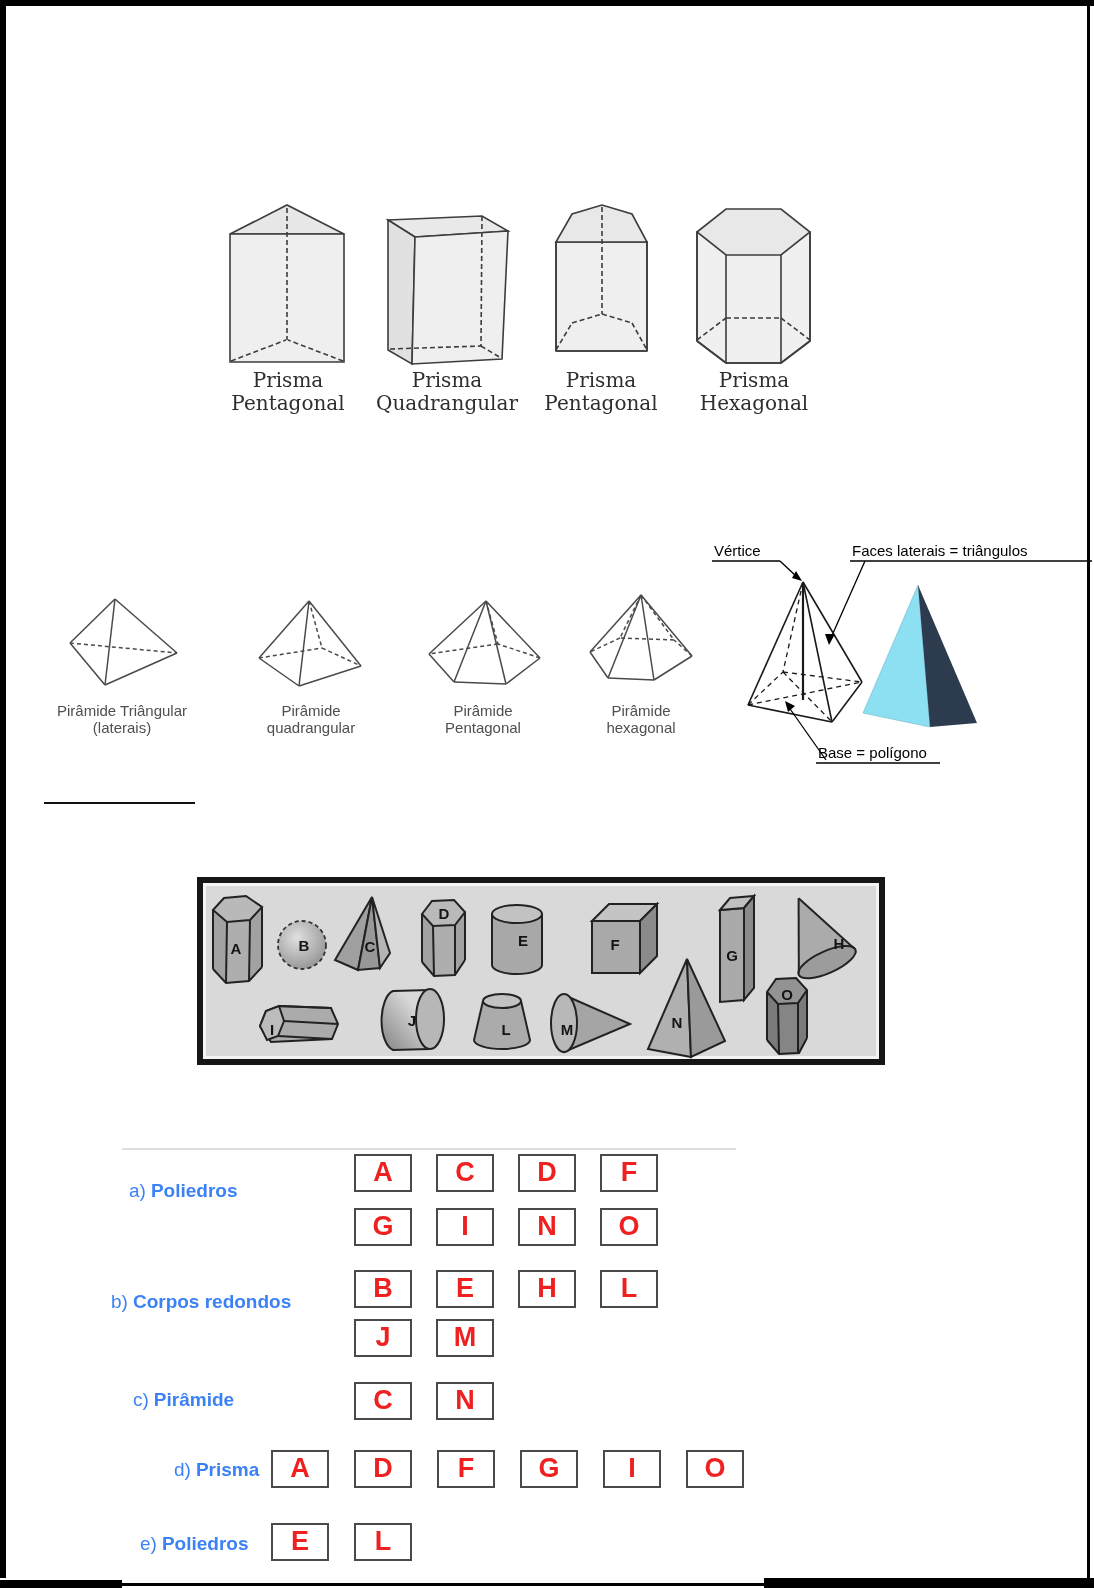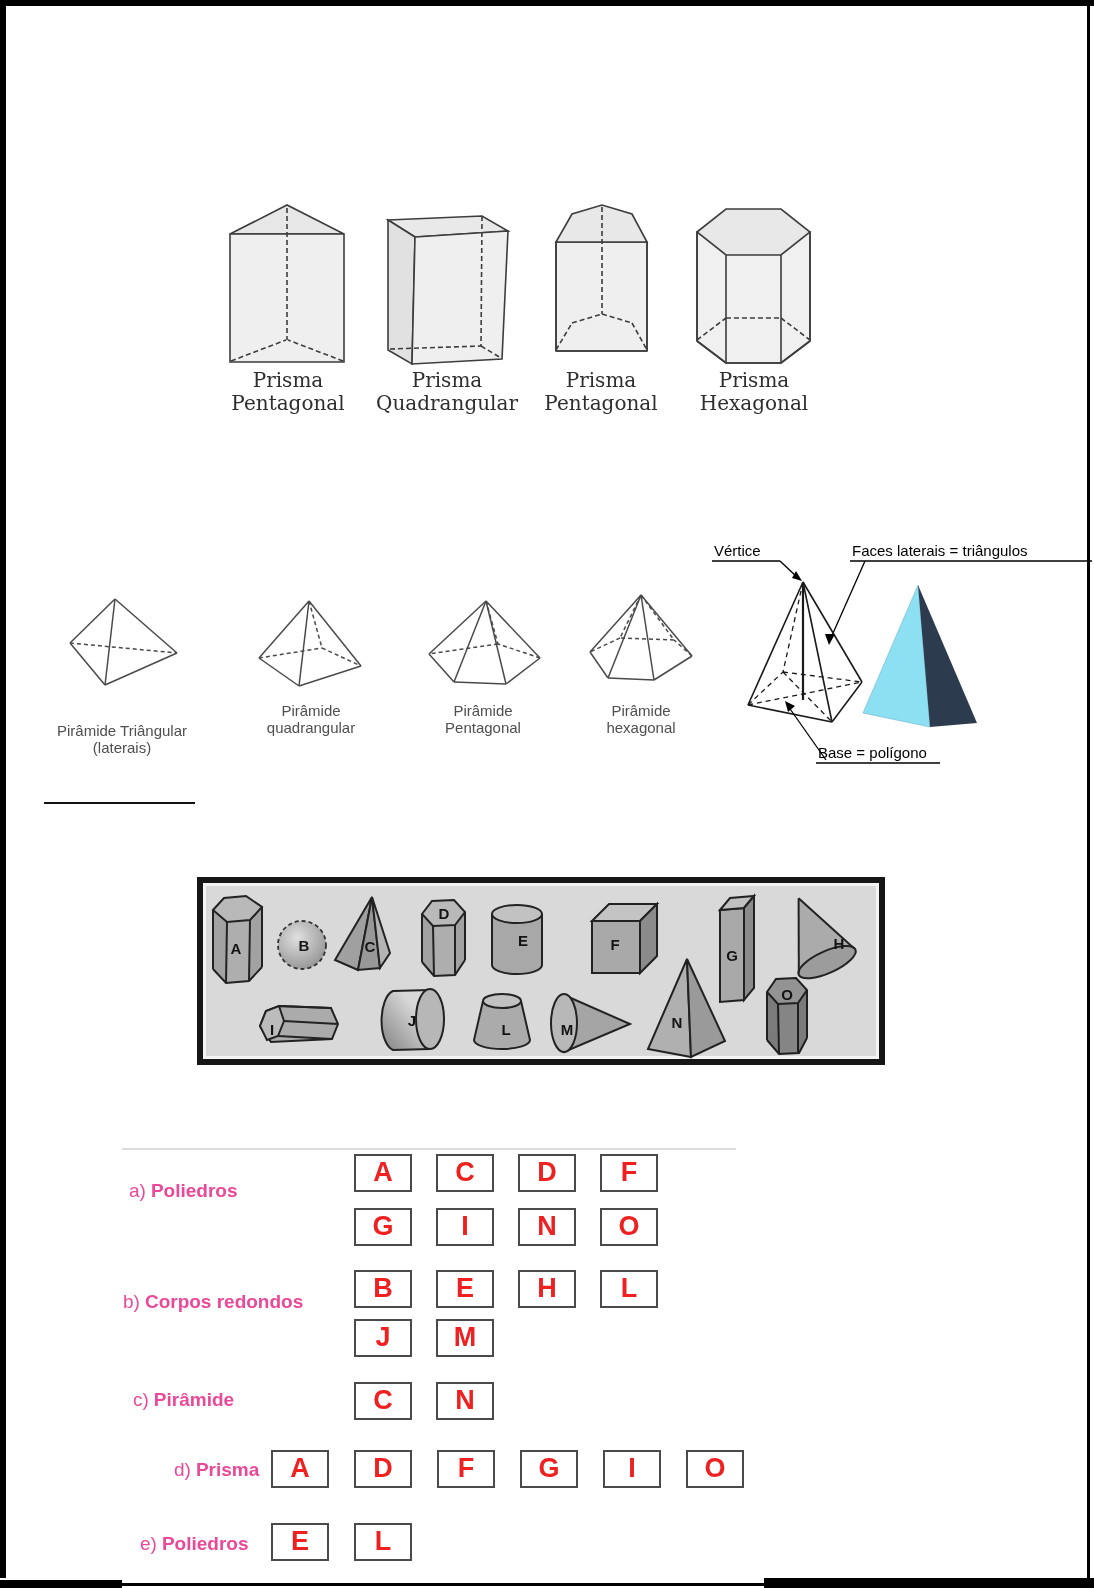--- a/index.html
+++ b/index.html
@@ -8,21 +8,21 @@
   .bar{position:absolute;background:#000;}
   .fig{position:absolute;}
   .prism-label{position:absolute;width:180px;transform:translateX(-50%);text-align:center;
         font-family:"DejaVu Serif",serif;font-size:20px;line-height:23px;color:#2e2e2e;}
   .pyr-label{position:absolute;width:190px;transform:translateX(-50%);text-align:center;
         font-size:15px;line-height:17px;color:#4f4f4f;}
   .rule{position:absolute;background:#111;}
   .faint-rule{position:absolute;background:#dcdcdc;}
   .panel{position:absolute;left:197px;top:877px;width:688px;height:188px;box-sizing:border-box;
         background:#d9d9d9;border:6px solid #161616;box-shadow:inset 0 0 0 3px #f4f4f4;}
-  .ans-label{position:absolute;font-size:19px;color:#ec4899;white-space:nowrap;}
+  .ans-label{position:absolute;font-size:19px;color:#3b82f6;white-space:nowrap;}
   .ans-label .nm{font-weight:bold;margin-left:5px;}
   .abox{position:absolute;width:58px;height:38px;box-sizing:border-box;border:2px solid #4a4a4a;
         background:#fff;text-align:center;font-weight:bold;font-size:27px;line-height:33px;
         color:#ee2020;}
   svg text.shape-letter{font-family:"Liberation Sans",sans-serif;font-weight:bold;font-size:15px;fill:#141414;}
   svg text.ann{font-family:"Liberation Sans",sans-serif;font-size:15px;fill:#000;}
 </style>
 </head>
 <body>
 
@@ -172,21 +172,21 @@
       <g stroke-dasharray="4 3">
         <line x1="105" y1="67" x2="87" y2="51"></line>
         <line x1="87" y1="51" x2="33" y2="49"></line>
         <line x1="33" y1="49" x2="3" y2="63"></line>
         <line x1="54" y1="6" x2="87" y2="51"></line>
         <line x1="54" y1="6" x2="33" y2="49"></line>
       </g>
     </g>
   </svg>
 
-  <div class="pyr-label" style="left:122px;top:702px;margin-top:20px;">
+  <div class="pyr-label" style="left:122px;top:702px;">
     <div>Pirâmide Triângular</div>
       <div>(laterais)</div>
   </div>
   <div class="pyr-label" style="left:311px;top:702px;">
     <div>Pirâmide</div>
       <div>quadrangular</div>
   </div>
   <div class="pyr-label" style="left:483px;top:702px;">
     <div>Pirâmide</div>
       <div>Pentagonal</div>
@@ -374,21 +374,21 @@
   </div>
   <div class="abox" style="left:354px;top:1154px;">A</div>
   <div class="abox" style="left:436px;top:1154px;">C</div>
   <div class="abox" style="left:518px;top:1154px;">D</div>
   <div class="abox" style="left:600px;top:1154px;">F</div>
   <div class="abox" style="left:354px;top:1208px;">G</div>
   <div class="abox" style="left:436px;top:1208px;">I</div>
   <div class="abox" style="left:518px;top:1208px;">N</div>
   <div class="abox" style="left:600px;top:1208px;">O</div>
 
-  <div class="ans-label" style="left:123px;top:1291px;">
+  <div class="ans-label" style="left:111px;top:1291px;">
     <span class="pfx">b)</span><span class="nm">Corpos redondos</span>
   </div>
   <div class="abox" style="left:354px;top:1270px;">B</div>
   <div class="abox" style="left:436px;top:1270px;">E</div>
   <div class="abox" style="left:518px;top:1270px;">H</div>
   <div class="abox" style="left:600px;top:1270px;">L</div>
   <div class="abox" style="left:354px;top:1319px;">J</div>
   <div class="abox" style="left:436px;top:1319px;">M</div>
 
   <div class="ans-label" style="left:133px;top:1389px;">

